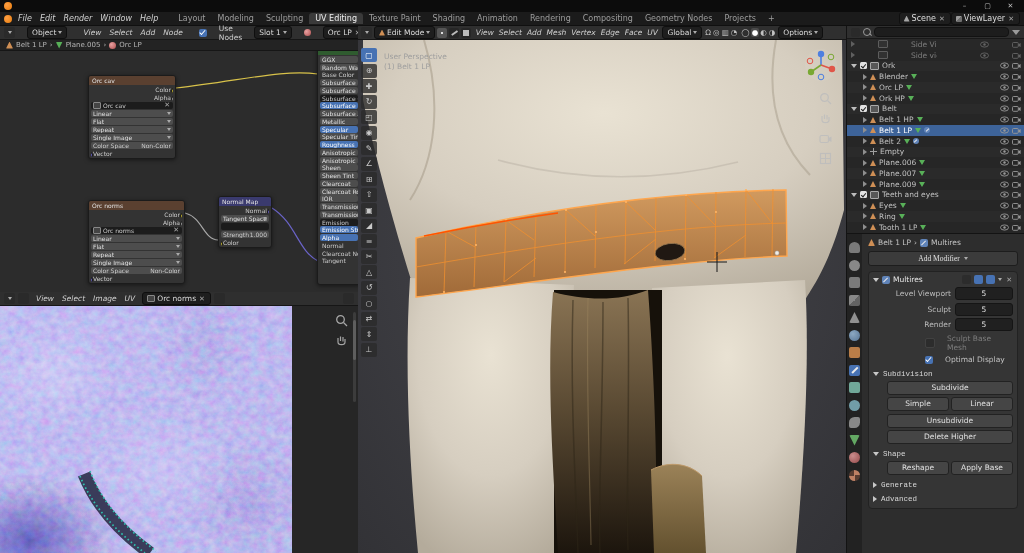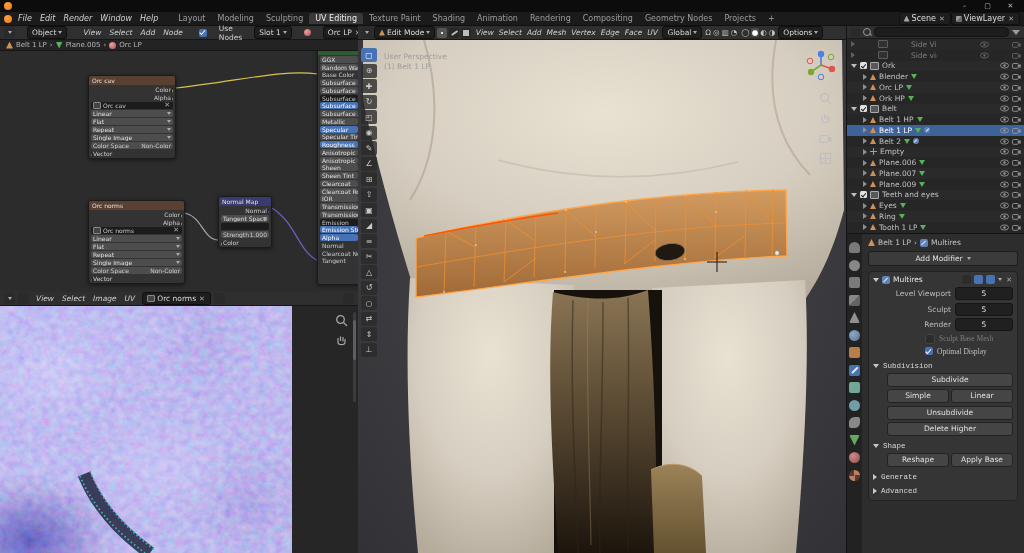--- a/index.html
+++ b/index.html
@@ -138,28 +138,28 @@
   .pt-particles{background:#7fbfae;}
   .pt-physics{background:#7fb3bf;border-radius:50%;}
   .pt-constraints{background:#9a9a9a;border-radius:50% 2px 50% 2px;}
   .pt-data{background:#6fbf6f;clip-path:polygon(50% 100%,100% 0,0 0);}
   .pt-material{background:radial-gradient(circle at 35% 35%,#e8a0a0,#a85050);border-radius:50%;}
   .pt-texture{background:conic-gradient(#d8906f 0 25%,#5f4034 0 50%,#d8906f 0 75%,#5f4034 0);border-radius:50%;}
   #props-content{position:absolute;left:15px;top:0;right:0;bottom:0;padding:4px 6px;box-sizing:border-box;font-size:7.5px;color:#c6c6c6;}
   .pcrumb{display:flex;align-items:center;gap:3px;margin-bottom:4px;}
   .wrenchchip{width:8px;height:8px;border-radius:2px;background:#5f83b8;position:relative;flex:none;}
   .wrenchchip::after{content:"";position:absolute;left:3.4px;top:1px;width:1.2px;height:6px;background:#e8e8e8;transform:rotate(45deg);}
-  #addmod{display:flex;align-items:center;justify-content:center;gap:4px;height:13px;background:#3b3b3b;border:1px solid #1d1d1d;border-radius:3px;color:#e0e0e0;}
+  #addmod{display:flex;align-items:center;justify-content:center;gap:4px;height:13px;background:#3b3b3b;border:1px solid #1d1d1d;border-radius:3px;color:#e0e0e0;font-family:Liberation Serif, serif;}
   .modpanel{background:#353535;border:1px solid #222;border-radius:4px;padding:3px 4px;margin-top:5px;}
   .modhdr{display:flex;align-items:center;gap:3px;margin-bottom:3px;}
   .modtoggle{width:9px;height:9px;background:#2c2c2c;border-radius:2px;flex:none;}
   .prow{display:flex;align-items:center;gap:4px;margin:2.5px 0;}
   .plabel{flex:1;text-align:right;color:#bdbdbd;white-space:nowrap;overflow:hidden;}
   .pfield{width:56px;height:11px;line-height:11px;background:#202020;border:1px solid #151515;border-radius:3px;color:#e6e6e6;text-align:center;flex:none;}
-  .cbrow{display:flex;align-items:flex-start;gap:4px;margin:3px 0 3px 52px;font-family:Liberation Serif, serif;}
+  .cbrow{display:flex;align-items:center;gap:12px;margin:3px 0 3px 52px;}
   .cbrow .lab{color:#c0c0c0;}
   .cbrow.dim .lab{color:#7d7d7d;}
   .sechdr{display:flex;align-items:center;gap:4px;margin:6px 0 2px;color:#d8d8d8;font-family:Liberation Mono, monospace;}
   .tri{width:0;height:0;flex:none;}
   .tri.open{border-left:3px solid transparent;border-right:3px solid transparent;border-top:4px solid #c8c8c8;}
   .tri.closed{border-top:3px solid transparent;border-bottom:3px solid transparent;border-left:4px solid #c8c8c8;}
   .btnrow{display:flex;gap:2px;margin:2.5px 0 2.5px 14px;}
   .pbtn{flex:1;height:12px;line-height:12px;background:#454545;border:1px solid #222;border-radius:3px;color:#e0e0e0;text-align:center;white-space:nowrap;overflow:hidden;}
 </style>
 </head>

